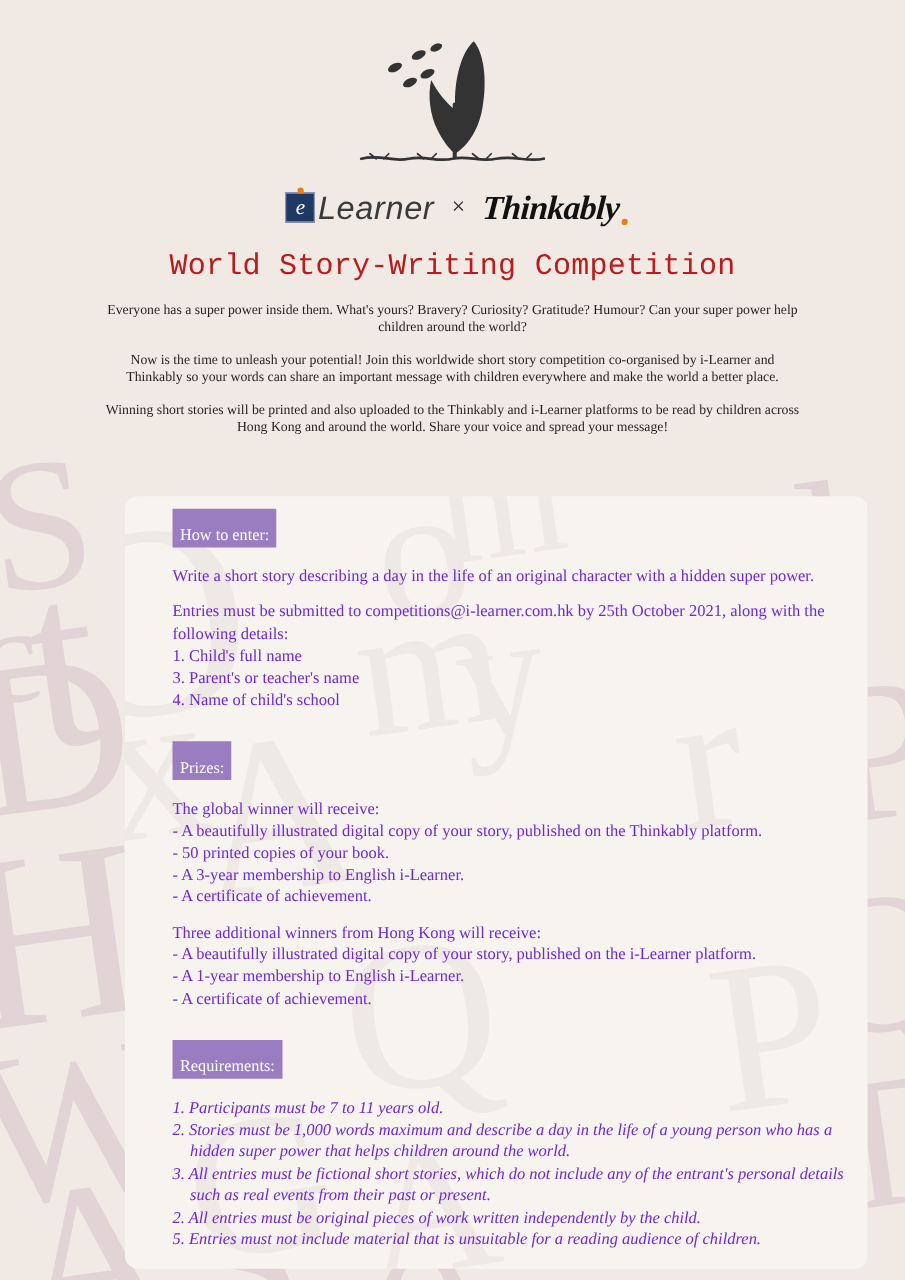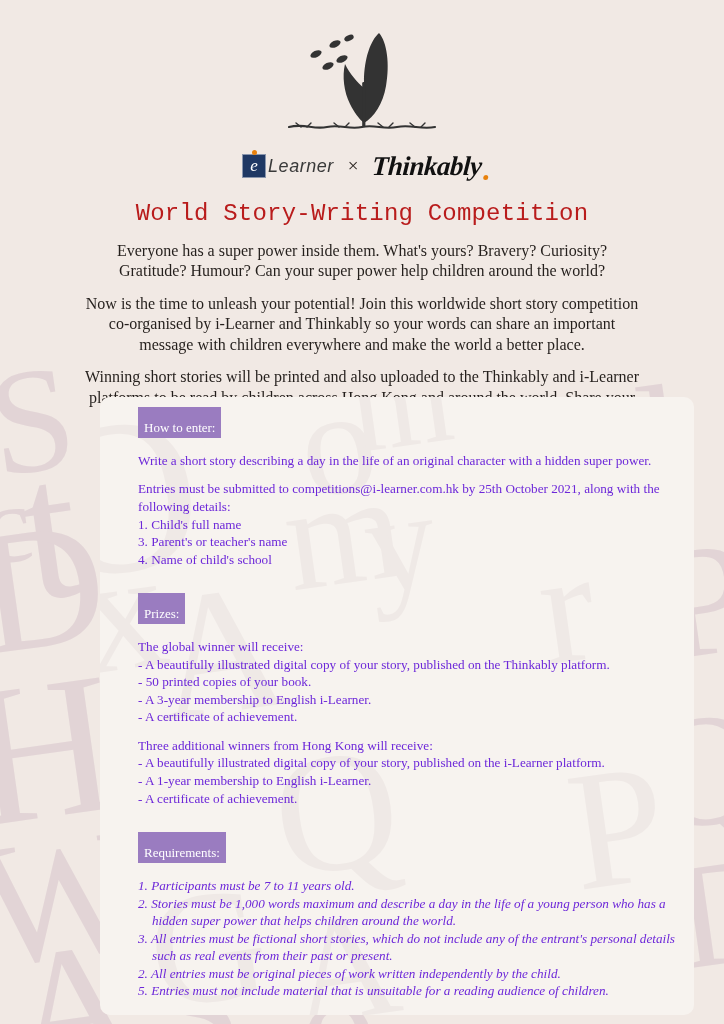--- a/index.html
+++ b/index.html
@@ -87,21 +87,21 @@
     top: -5px;
     left: 9px;
     width: 5px;
     height: 5px;
     border-radius: 50%;
     background: #e8810c;
   }
   #ilearner-word {
     font-family: "Liberation Sans", sans-serif;
     font-style: italic;
-    font-size: 18px;
+    font-size: 26px;
     letter-spacing: 0.5px;
     color: #3a3a3a;
   }
 
   #brand-x {
     font-family: "Liberation Serif", serif;
     font-size: 19px;
     color: #2b2420;
   }
 
@@ -137,21 +137,21 @@
   
   #intro {
     position: relative;
     z-index: 2;
     width: 560px;
     margin: 14px auto 0;
     text-align: center;
   }
   #intro p {
     margin: 0 0 12px;
-    font-size: 16px;
+    font-size: 11px;
     line-height: 1.28;
     color: #241f1c;
     text-align: center;
   }
 
   
   #content-card {
     position: absolute;
     z-index: 2;
     left: 100px;

